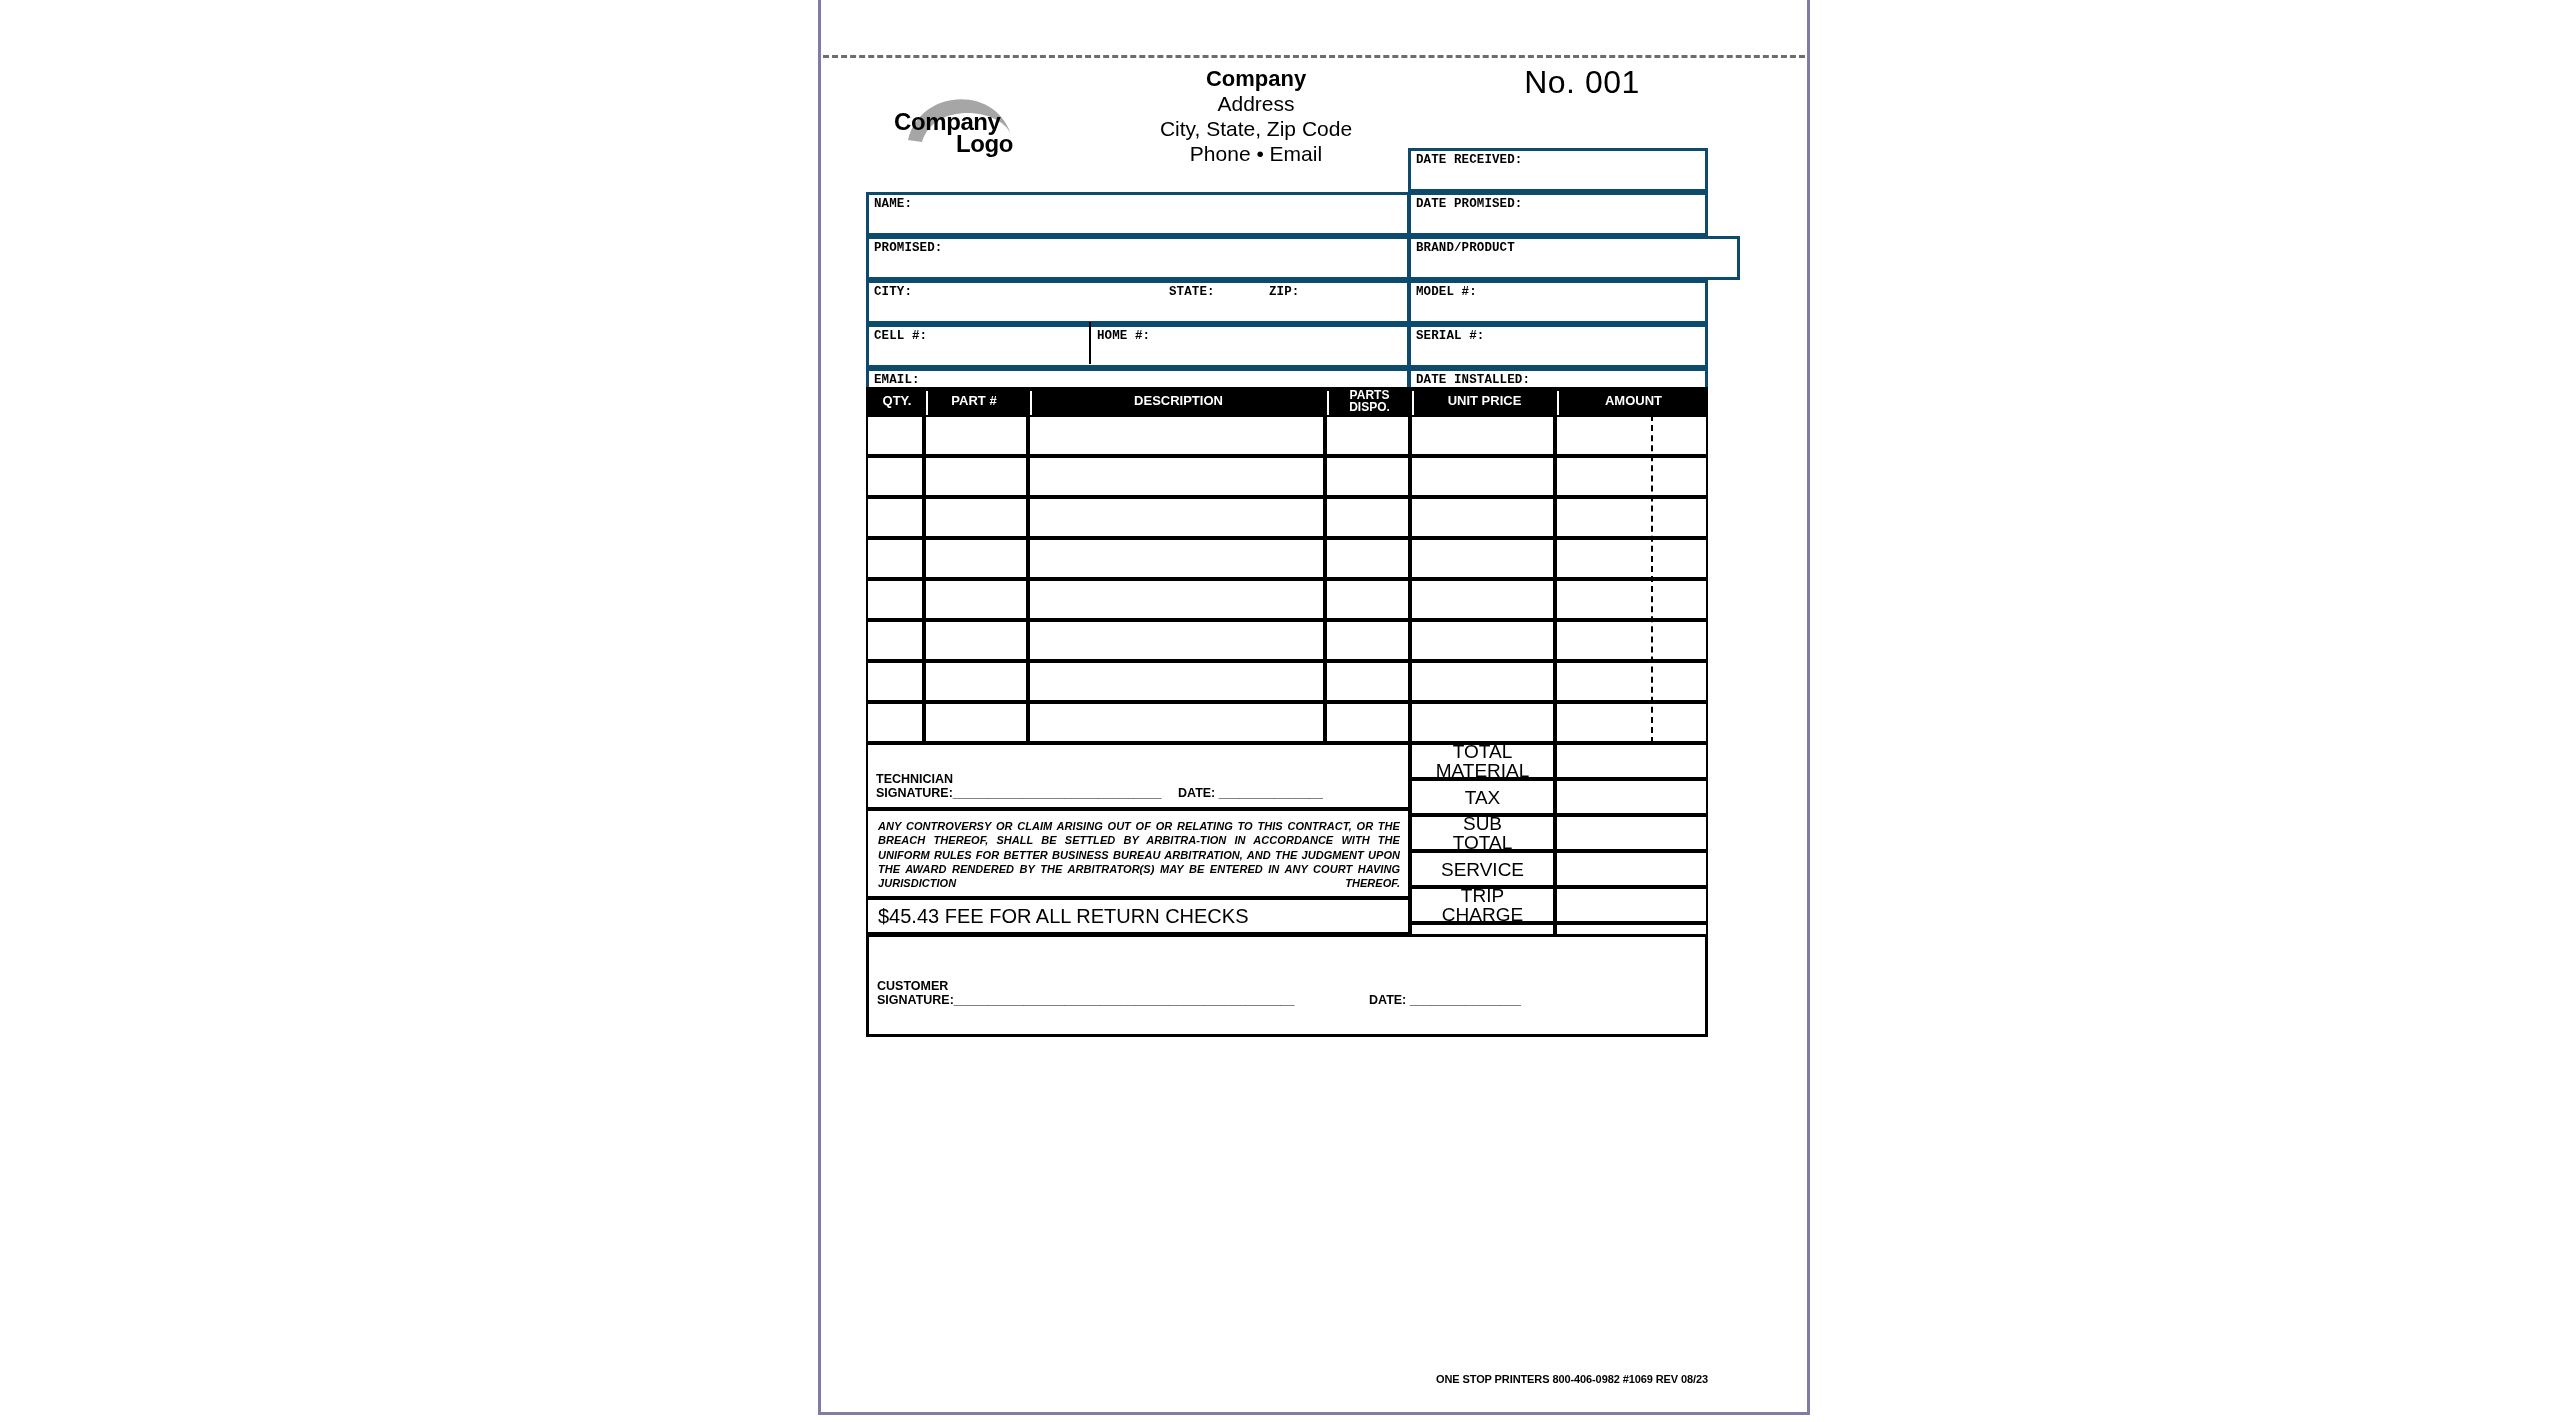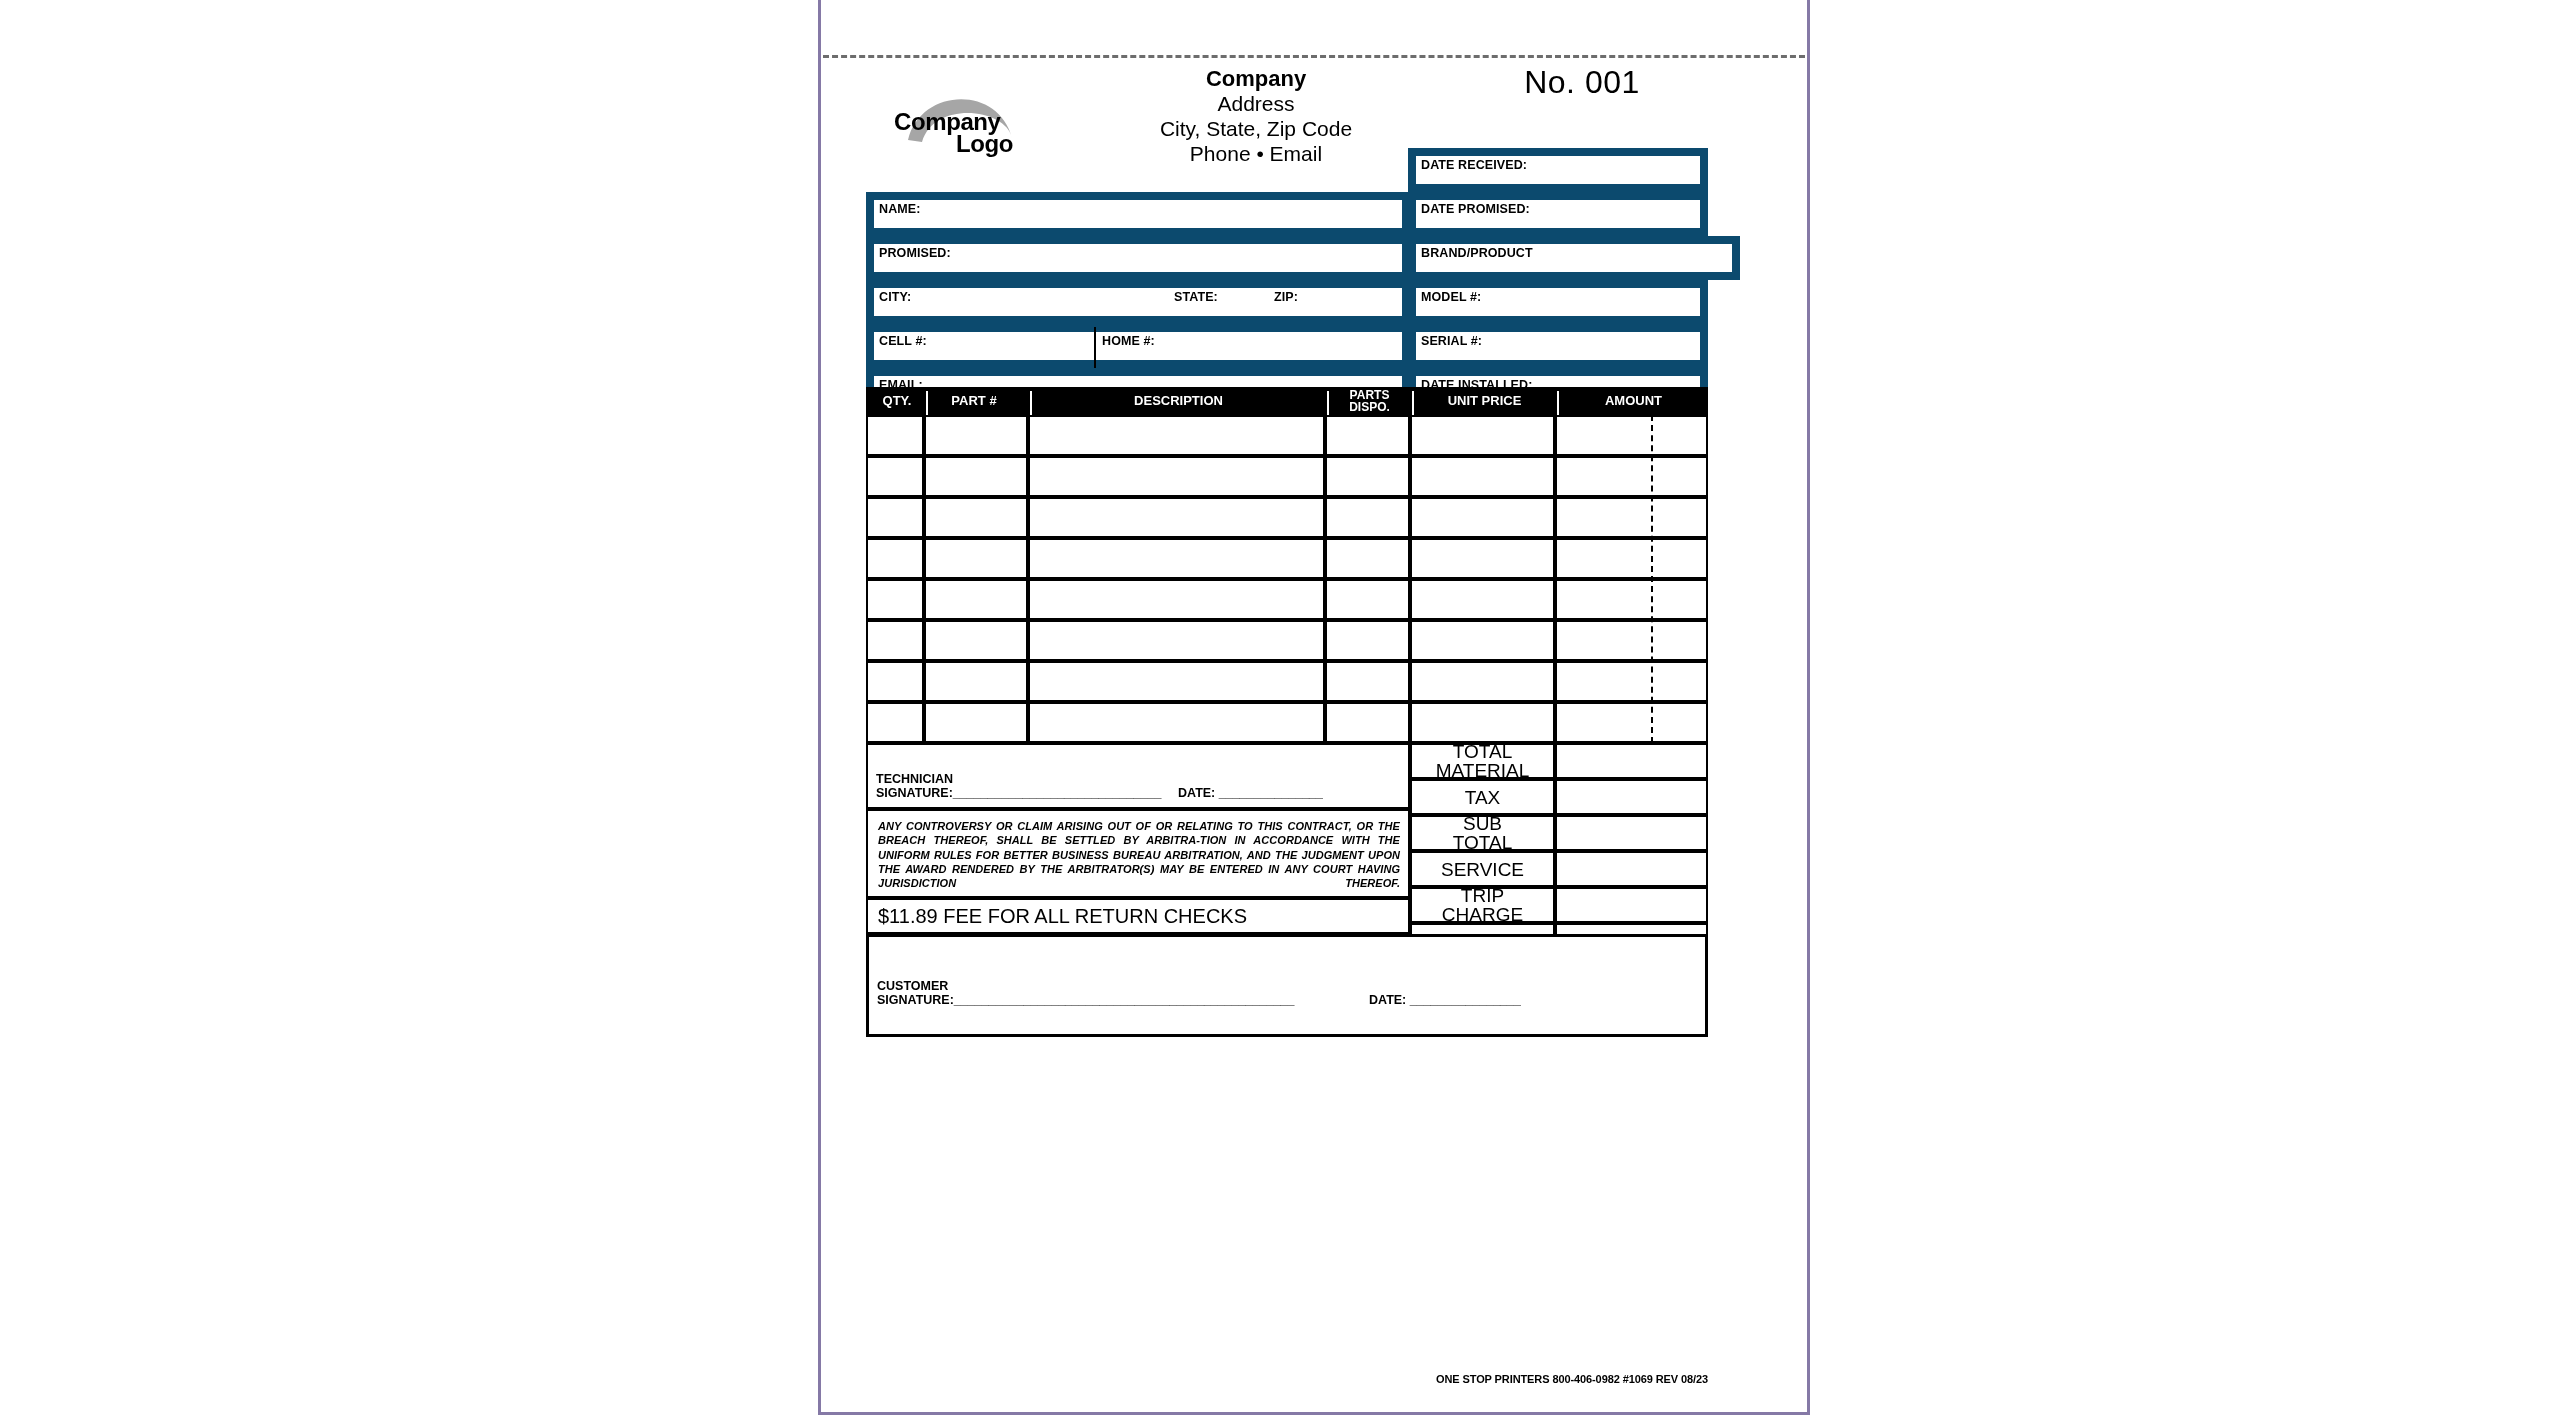--- a/index.html
+++ b/index.html
@@ -50,22 +50,23 @@
   #coinfo .l2,#coinfo .l3,#coinfo .l4{font-size:21px;}
   #nobox{
     position:absolute;left:590px;top:4px;width:252px;
     text-align:center;font-size:32px;letter-spacing:.5px;
   }
 
   
   .cell{
     position:absolute;
     box-sizing:border-box;
-    border:8px solid #0c4a6e;
+    border:3px solid #0c4a6e;
     background:#fff;
+    font-family:Liberation Mono, monospace;
   }
   .cell .lbl{
     position:absolute;left:5px;top:2px;
     font-size:12.5px;font-weight:bold;letter-spacing:.1px;
     white-space:nowrap;color:#000;
   }
   .divline{position:absolute;width:0;border-left:2px solid #000;}
 
   
   #thead{
@@ -281,21 +282,21 @@
     <span class="t1">TECHNICIAN</span>
     <span class="t2">SIGNATURE:______________________________</span>
     <span class="t3">DATE: _______________</span>
   </div>
 
   <div id="arbbox" style="left:0px;top:749px;width:544px;height:89px;">
     <p>ANY CONTROVERSY OR CLAIM ARISING OUT OF OR RELATING TO THIS CONTRACT, OR THE BREACH THEREOF, SHALL BE SETTLED BY ARBITRA-TION IN ACCORDANCE WITH THE UNIFORM RULES FOR BETTER BUSINESS BUREAU ARBITRATION, AND THE JUDGMENT UPON THE AWARD RENDERED BY THE ARBITRATOR(S) MAY BE ENTERED IN ANY COURT HAVING JURISDICTION THEREOF.</p>
   </div>
 
   <div id="feebox" style="left:0px;top:838px;width:544px;height:36px;">
-    <span>$11.89 FEE FOR ALL RETURN CHECKS</span>
+    <span>$45.43 FEE FOR ALL RETURN CHECKS</span>
   </div>
 
   <div id="totals">
       <div class="totlabel" style="left: 544px; top: 683px; width: 145px; height: 36px; white-space: pre-line;">TOTAL
 MATERIAL</div>
       <div class="totval" style="left: 689px; top: 683px; width: 153px; height: 36px;"></div>
       <div class="totlabel" style="left: 544px; top: 719px; width: 145px; height: 36px; white-space: pre-line;">TAX</div>
       <div class="totval" style="left: 689px; top: 719px; width: 153px; height: 36px;"></div>
       <div class="totlabel" style="left: 544px; top: 755px; width: 145px; height: 36px; white-space: pre-line;">SUB
 TOTAL</div>

